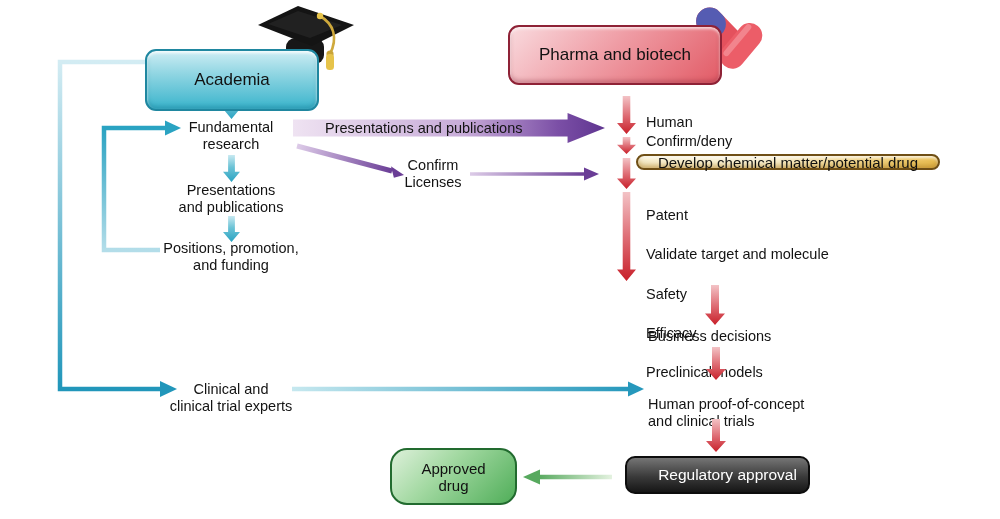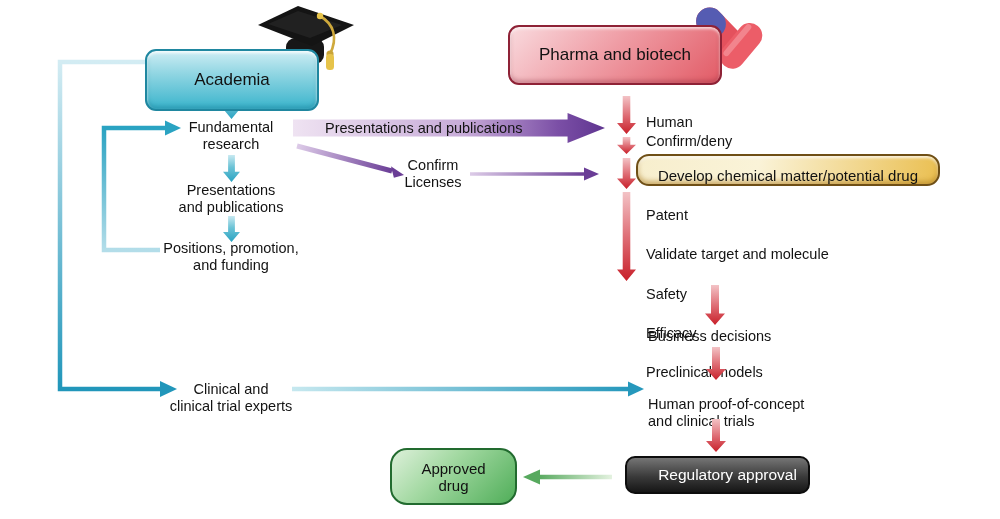--- a/index.html
+++ b/index.html
@@ -23,25 +23,24 @@
     box-shadow:inset 0 2px 3px rgba(255,255,255,.85), inset 0 -3px 4px rgba(18,110,135,.35);
     margin-top:20px;
   }
   #pharma-box{
     left:508px;top:25px;width:214px;height:60px;border-radius:11px;
     border:2.5px solid #8e2236;font-size:17px;
     background:linear-gradient(135deg,#f9dade 0%,#f0a2aa 42%,#e25b66 100%);
     box-shadow:inset 0 2px 3px rgba(255,255,255,.7), inset 0 -3px 4px rgba(120,25,45,.3);
   }
   #develop-box{
-    left:636px;top:154px;width:304px;height:32px;border-radius:13px;
+    left:636px;top:154px;width:304px;height:16px;border-radius:13px;
     border:2px solid #6f4f16;font-size:15px;
     background:linear-gradient(100deg,#f7eecd 0%,#faf3d8 40%,#eabf51 100%);
     box-shadow:inset 0 -3px 5px rgba(170,120,25,.55), inset 0 2px 3px rgba(255,255,255,.85);
-    align-items:flex-end;
   }
   #regulatory-box{
     left:625px;top:456px;width:185px;height:38px;border-radius:10px;
     border:2px solid #0d0d0d;font-size:15.5px;color:#ffffff;
     background:linear-gradient(180deg,#757575 0%,#3a3a3a 55%,#161616 100%);
     padding-left:20px;
   }
   #approved-box{
     left:390px;top:448px;width:127px;height:57px;border-radius:17px;
     border:2.5px solid #226b2f;font-size:15px;text-align:center;white-space:pre-line;

